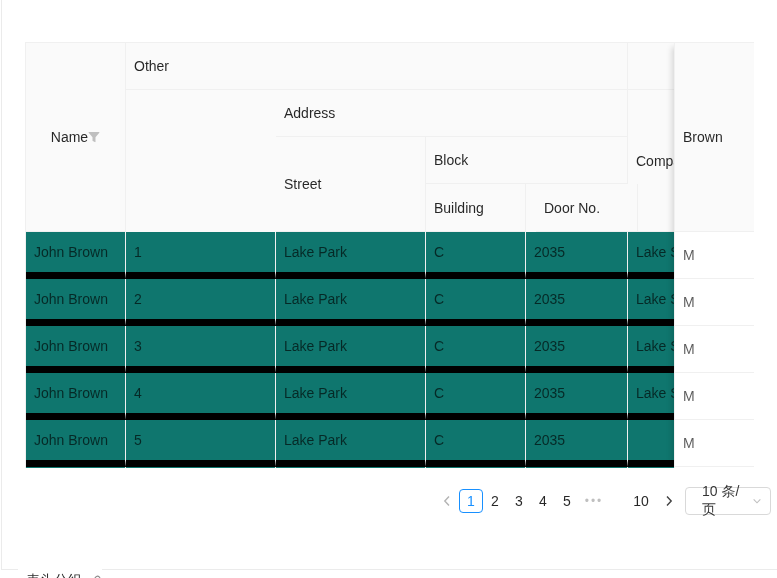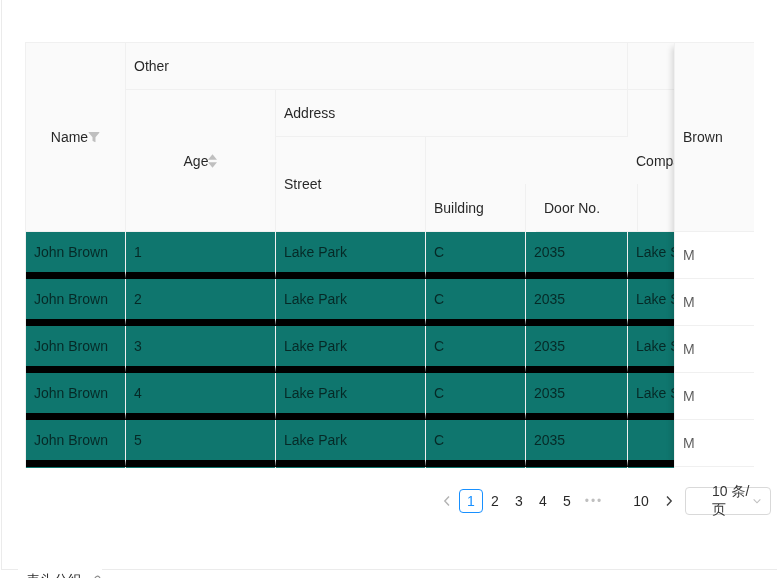--- a/index.html
+++ b/index.html
@@ -89,21 +89,21 @@
   .pg-item.active{border-color:#1890ff;color:#1890ff;background:#fff;}
   .pg-arrow{display:flex;align-items:center;justify-content:center;}
   .pg-prev{color:rgba(0,0,0,.3);}
   .pg-next{color:rgba(0,0,0,.75);}
   .pg-ellipsis{color:rgba(0,0,0,.25);letter-spacing:2px;font-size:12px;margin-left:3px;cursor:pointer;}
   .pg-last{margin-left:20px;min-width:30px;}
   .pg-next{margin-left:1px;}
   .size-select{
     box-sizing:border-box;margin-left:4px;width:86px;height:28px;border:1px solid #d9d9d9;
     border-radius:4px;background:#fff;display:flex;align-items:center;justify-content:space-between;
-    padding:0 8px 0 26px;color:rgba(0,0,0,.8);cursor:pointer;
+    padding:0 8px 0 16px;color:rgba(0,0,0,.8);cursor:pointer;
   }
 </style>
 </head>
 <body>
 
 <div class="stage">
 
   <div class="demo-border-left"></div>
 
   <div class="table-wrap">
@@ -116,39 +116,31 @@
               <path d="M10.9 1H1.1c-.42 0-.65.49-.38.81L4.5 6.3v3.1c0 .2.1.39.28.5l1.95 1.17c.33.2.77-.04.77-.43V6.3l3.78-4.49c.27-.32.04-.81-.38-.81z" fill="#bfbfbf"></path>
             </svg>
         </span>
       </div>
       <div class="hcell center h-other">
         <span>Other</span>
       </div>
       <div class="hcell h-company">
         
       </div>
-      <div class="hcell split h-age">
-        <span>Age</span>
-        <span class="icon" style="flex-direction:column;gap:2px;">
-          <svg width="9" height="6" viewBox="0 0 10 6">
-              <path d="M5 0l5 6H0z" fill="#bfbfbf"></path>
-            </svg>
-          <svg width="9" height="6" viewBox="0 0 10 6">
-              <path d="M0 0h10L5 6z" fill="#bfbfbf"></path>
-            </svg>
-        </span>
-      </div>
       <div class="hcell center h-address">
         <span>Address</span>
       </div>
       <div class="hcell h-compaddr">
         <span>Company Address</span>
       </div>
       <div class="hcell h-street">
         <span>Street</span>
+      </div>
+      <div class="hcell center h-block">
+        <span>Block</span>
       </div>
       <div class="hcell h-building">
         <span>Building</span>
       </div>
       <div class="hcell h-door">
         <span>Door No.</span>
       </div>
     </div>
 
     <div class="tbody">

